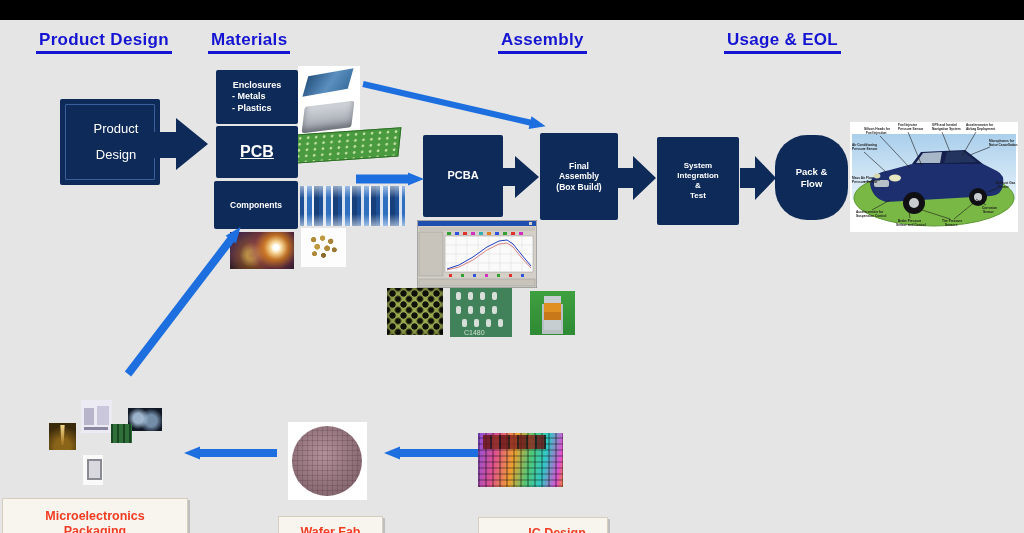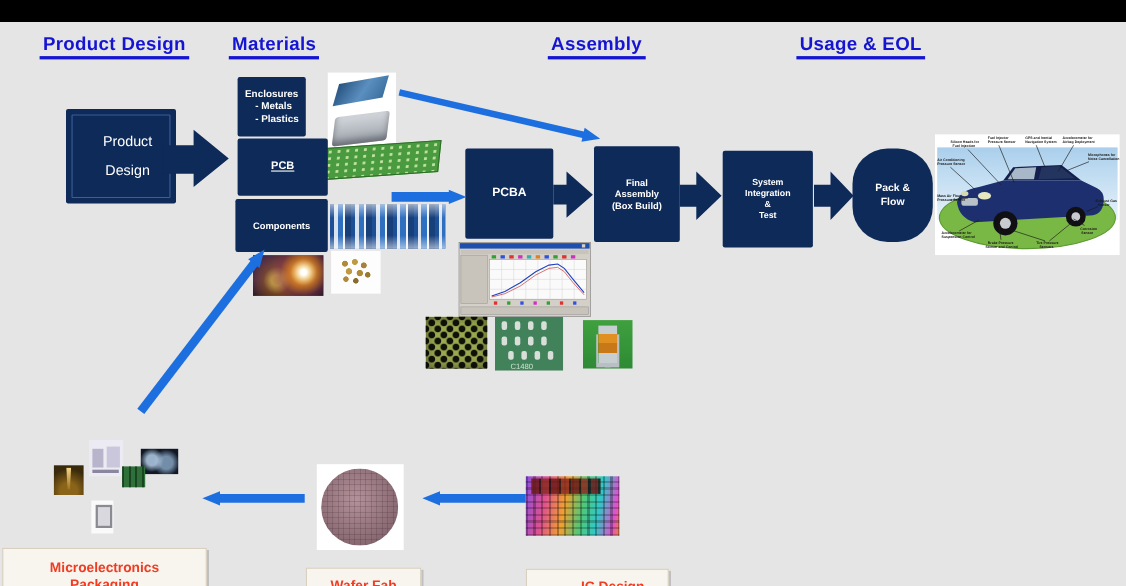--- a/index.html
+++ b/index.html
@@ -284,27 +284,27 @@
   <div class="hdr" style="left:498px;top:10px;">Assembly</div>
   <div class="hdr" style="left:724px;top:10px;">Usage &amp; EOL</div>
 
 
   <div class="navybox" style="left:60px;top:79px;width:88px;height:86px;font-size:13px;font-weight:normal;padding-left:12px;">
     <div class="pd-frame"></div>
     <span style="margin-bottom:10px;">Product</span>
     <span>Design</span>
   </div>
 
-  <div class="navybox" style="left:216px;top:50px;width:62px;height:54px;font-size:9px;align-items:flex-start;padding-left:0;">
+  <div class="navybox" style="left:216px;top:50px;width:82px;height:54px;font-size:9px;align-items:flex-start;padding-left:0;">
     <span style="width:100%;text-align:center;">Enclosures</span>
     <span style="margin-left:16px;">- Metals</span>
     <span style="margin-left:16px;">- Plastics</span>
   </div>
 
-  <div class="navybox" style="left:216px;top:106px;width:82px;height:52px;font-size:10px;text-decoration:underline;">
+  <div class="navybox" style="left:216px;top:106px;width:82px;height:52px;font-size:16px;text-decoration:underline;">
     <span>PCB</span>
   </div>
 
   <div class="navybox" style="left:214px;top:161px;width:84px;height:48px;font-size:8.5px;">
     <span>Components</span>
   </div>
 
   <div class="navybox" style="left:423px;top:115px;width:80px;height:82px;font-size:11px;">
     <span>PCBA</span>
   </div>

